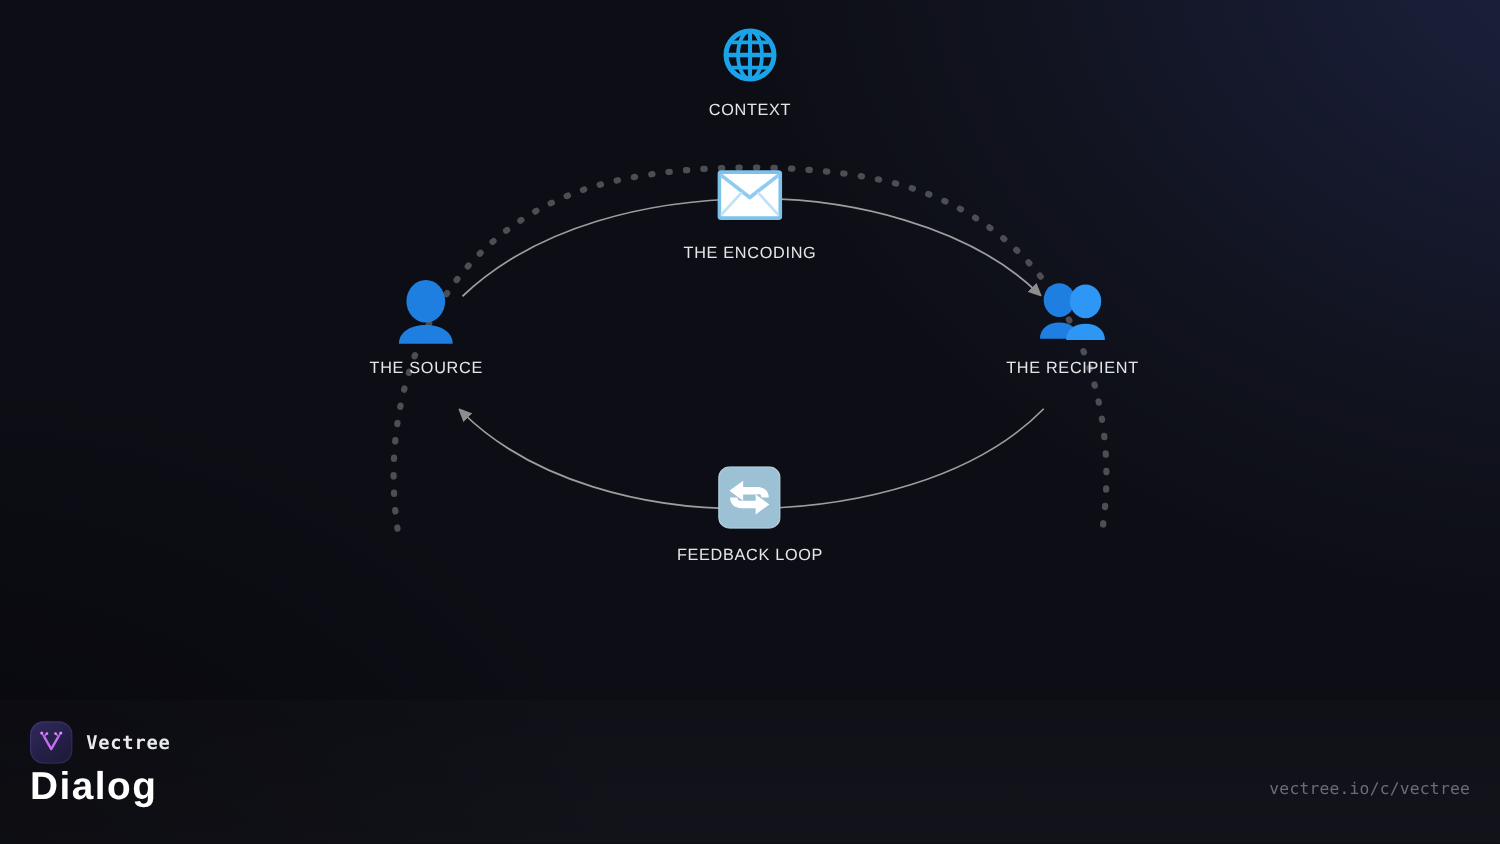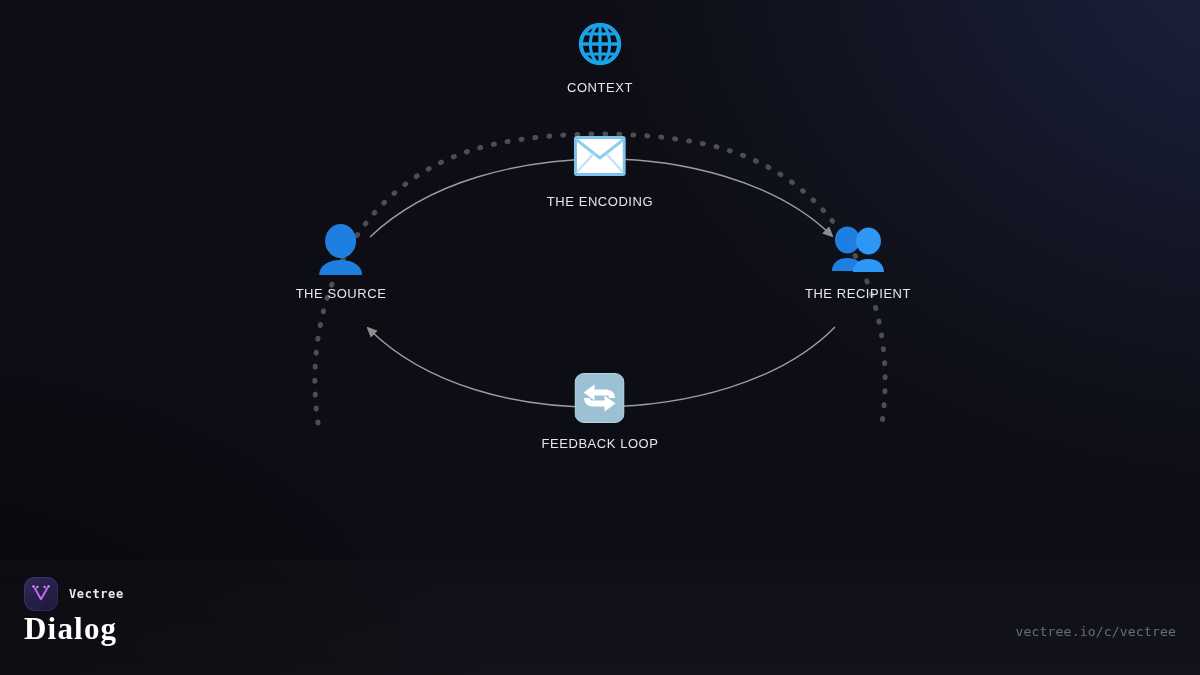--- a/index.html
+++ b/index.html
@@ -63,25 +63,25 @@
     display:flex; align-items:center; gap:11px;
   }
   #brand-mark {
     width:34px; height:34px; border-radius:11px;
     background:linear-gradient(145deg,#312a5c 0%,#241f47 55%,#1d1936 100%);
     display:flex; align-items:center; justify-content:center;
     box-shadow:0 0 0 1px rgba(160,130,255,.14) inset;
   }
   #brand-name {
     font-family:"DejaVu Sans Mono", monospace;
-    font-size:12px; font-weight:700; letter-spacing:.6px; color:#e9eaee;
+    font-size:15px; font-weight:700; letter-spacing:.6px; color:#e9eaee;
   }
   #page-title {
     position:absolute; left:24px; top:611px;
-    font-family:Liberation Serif, serif;
+    font-family:Liberation Sans, sans-serif;
     font-size:31px; font-weight:700; letter-spacing:1.2px; color:#ffffff;
   }
   #page-url {
     position:absolute; right:24px; top:624px;
     font-family:"DejaVu Sans Mono", monospace;
     font-size:13px; letter-spacing:.2px; color:#6a6d78;
   }
 </style>
 </head>
 <body>

